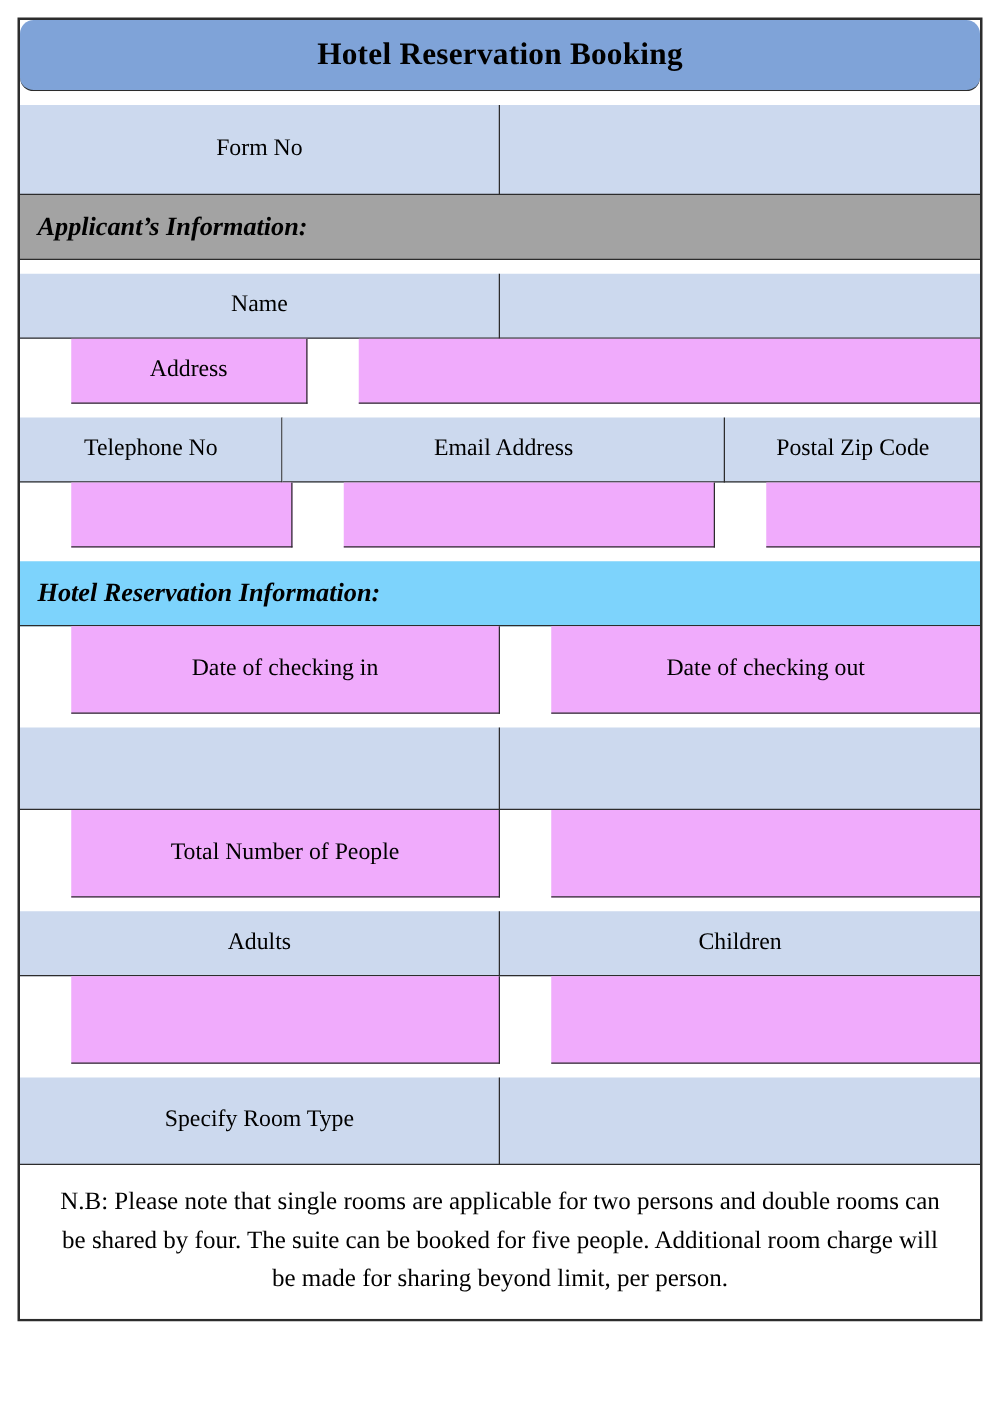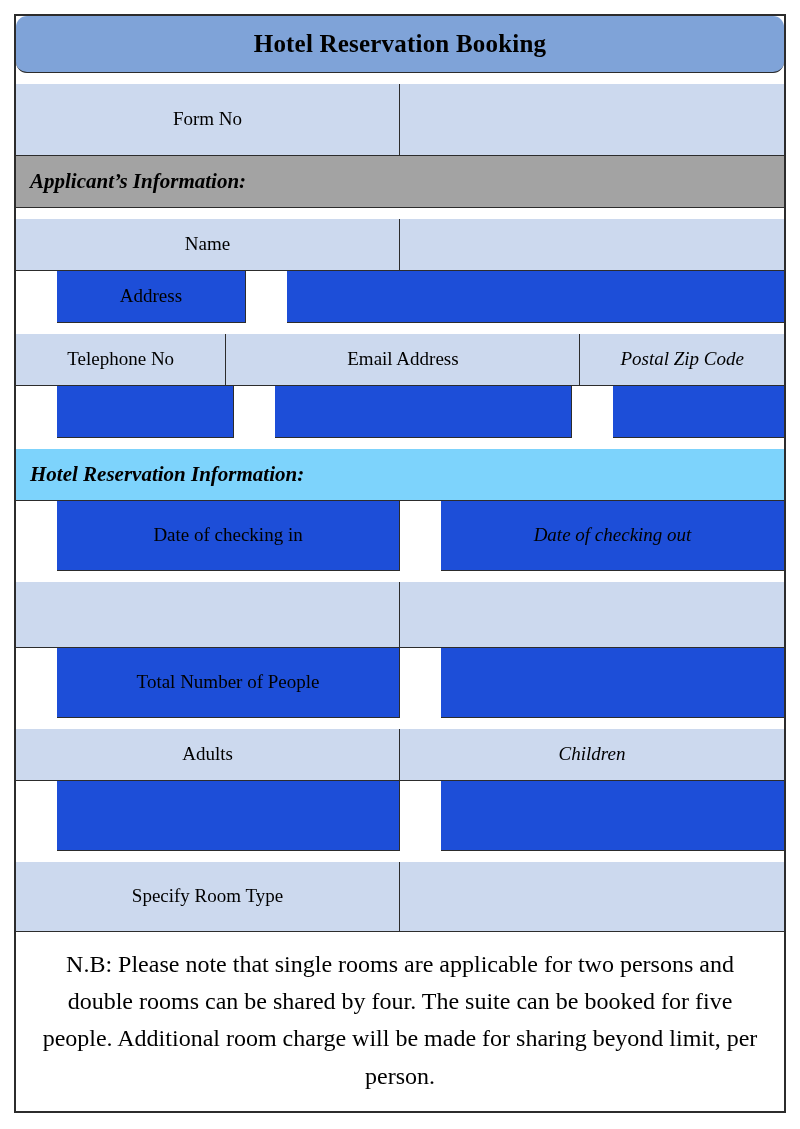--- a/index.html
+++ b/index.html
@@ -35,24 +35,24 @@
     box-sizing: border-box;
     border-right: 1.5px solid #2c2c2c;
     border-bottom: 1.5px solid #2c2c2c;
     display: flex;
     align-items: center;
     justify-content: center;
     font-size: 19px;
     line-height: 1.3;
     padding: 6px 8px;
   }
-  .cell.last { border-right: none; font-style: italic; }
+  .cell.last { border-right: none; }
 
   .blue { background: #ccd9ee; margin-top: 11px; }
-  .white { background: #1d4ed8; margin-left: 41px; }
+  .white { background: #f0abfc; margin-left: 41px; }
 
   
   .title-bar {
     background: #7fa3d8;
     border-bottom: 1.5px solid #2c2c2c;
     height: 56px;
     display: flex;
     align-items: center;
     justify-content: center;
     font-size: 25px;
@@ -83,21 +83,21 @@
 
   .w50 { width: 50%; }
   .w27 { width: 27.4%; }
   .w46 { width: 46.1%; }
   .w26 { width: 26.5%; }
   .w-addr-label { width: 27.4%; }
   .w-addr-value { width: 72.6%; }
 
   .note {
     padding: 14px 26px 16px 26px;
-    font-size: 24px;
+    font-size: 20px;
     line-height: 1.55;
     text-align: center;
     background: #ffffff;
   }
 </style>
 </head>
 <body>
 
 <div class="page">
   <div class="form">

